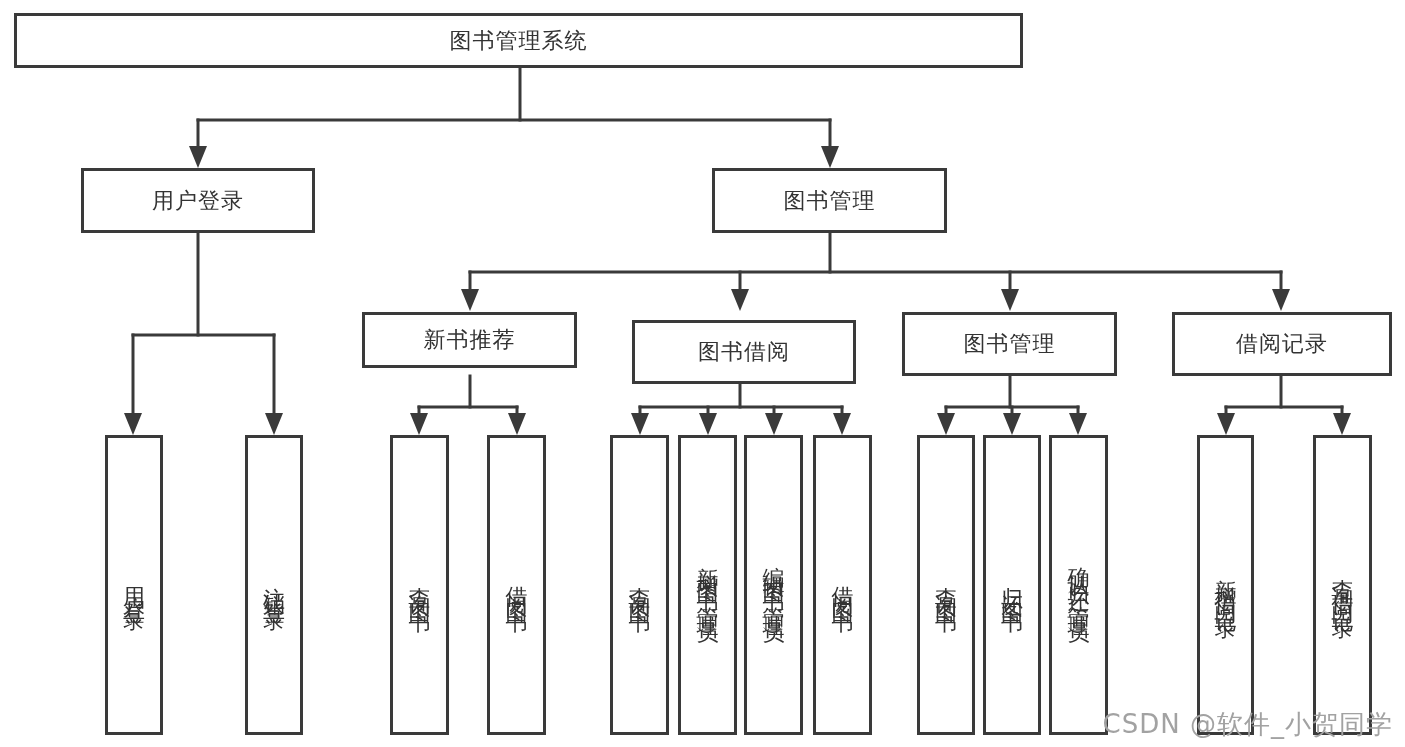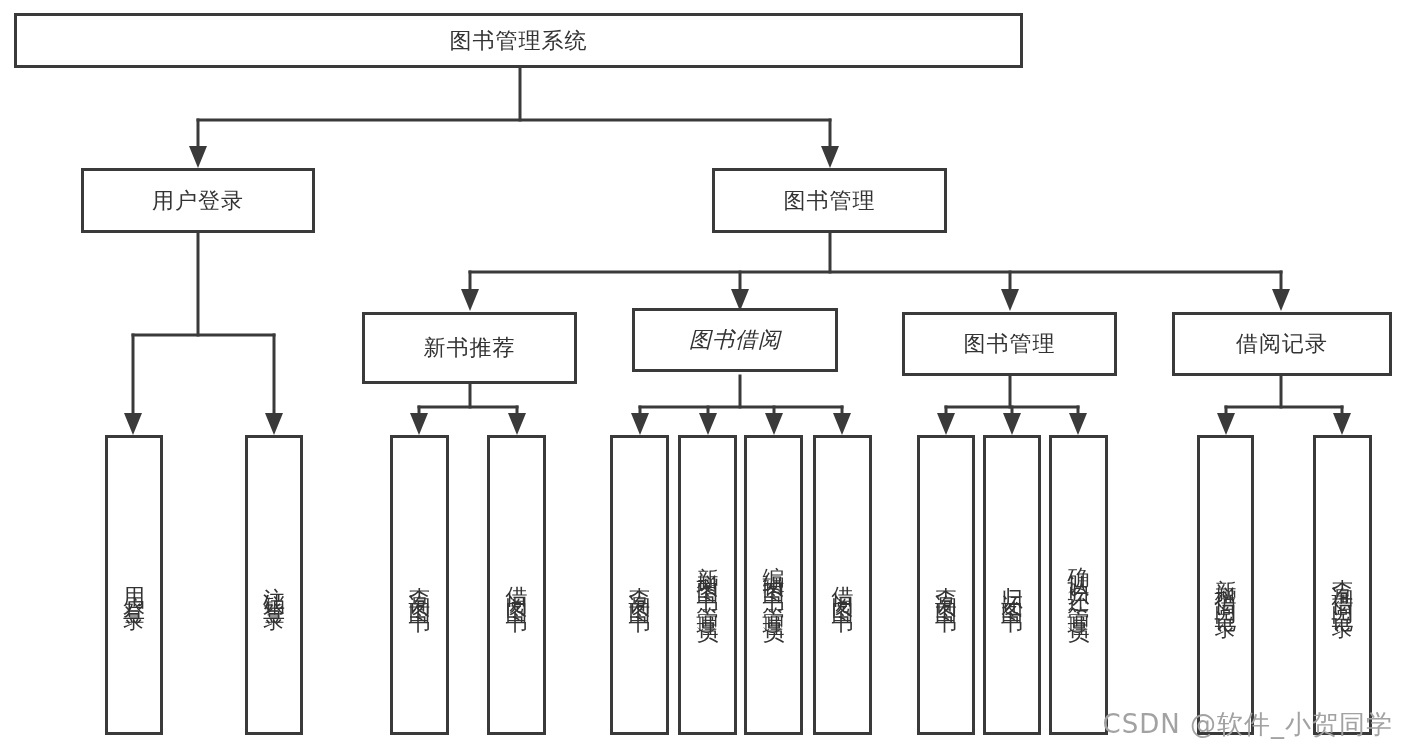--- a/index.html
+++ b/index.html
@@ -87,24 +87,24 @@
   <span>图书管理系统</span>
 </div>
 
 <div class="node hbox" style="left:81px;top:168px;width:234px;height:65px;">
   <span>用户登录</span>
 </div>
 <div class="node hbox" style="left:712px;top:168px;width:235px;height:65px;">
   <span>图书管理</span>
 </div>
 
-<div class="node hbox" style="left:362px;top:312px;width:215px;height:72px;">
+<div class="node hbox" style="left:362px;top:312px;width:215px;height:56px;">
   <span>新书推荐</span>
 </div>
-<div class="node hbox" style="left:632px;top:308px;width:206px;height:64px;font-style:italic;">
+<div class="node hbox" style="left:632px;top:320px;width:224px;height:64px;">
   <span>图书借阅</span>
 </div>
 <div class="node hbox" style="left:902px;top:312px;width:215px;height:64px;">
   <span>图书管理</span>
 </div>
 <div class="node hbox" style="left:1172px;top:312px;width:220px;height:64px;">
   <span>借阅记录</span>
 </div>
 
 <div class="node vbox" style="left:105px;top:435px;width:58px;height:300px;">

